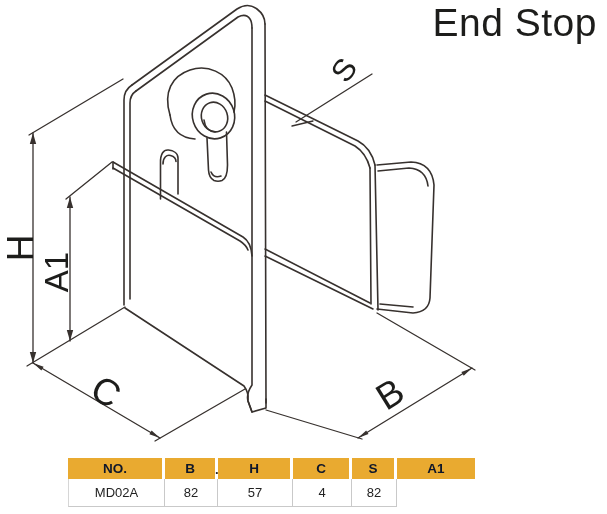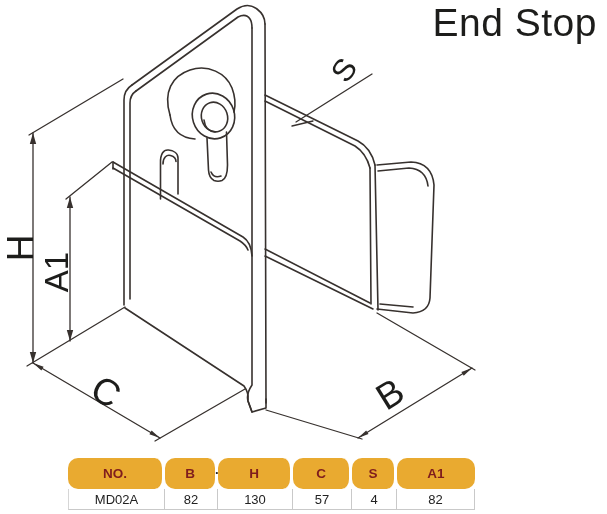--- a/index.html
+++ b/index.html
@@ -14,28 +14,27 @@
   }
   .drawing-svg{position:absolute;left:0;top:0;}
   .part-line{fill:none;stroke:#37312e;stroke-width:1.6;stroke-linecap:round;stroke-linejoin:round;}
   .part-fill{fill:#ffffff;stroke:none;}
   .dim-line{fill:none;stroke:#37312e;stroke-width:1.3;stroke-linecap:round;}
   .dim-arrow{fill:#37312e;stroke:none;}
   .dim-text{fill:#1d1d1b;font-family:"Liberation Sans",sans-serif;}
   .spec-table{position:absolute;left:68px;top:458px;width:407px;}
   .trow{display:grid;grid-template-columns:97px 53px 75px 59px 45px 78px;}
   .hcell{
-    box-sizing:border-box;height:31px;background:#E9AA30;color:#7f1d1d;
+    box-sizing:border-box;height:21px;background:#E9AA30;color:#0f172a;
     font-weight:bold;font-size:13.5px;display:flex;align-items:center;justify-content:center;
     border-right:3px solid #ffffff;
-    border-radius:10px;
   }
   .hcell:last-child{border-right:none;}
   .dcell{
-    box-sizing:border-box;height:21px;background:#ffffff;color:#222222;
+    box-sizing:border-box;height:28px;background:#ffffff;color:#222222;
     font-size:13px;display:flex;align-items:center;justify-content:center;
     border-right:1px solid #c9c9c9;border-bottom:1px solid #c9c9c9;
   }
   .dcell:first-child{border-left:1px solid #d6d6d6;}
   .stray-dot{position:absolute;left:215px;top:462px;font-size:13px;font-weight:bold;color:#26211c;}
 </style>
 </head>
 <body>
 
 <div class="canvas">
@@ -131,21 +130,20 @@
       <div class="hcell">NO.</div>
       <div class="hcell">B</div>
       <div class="hcell">H</div>
       <div class="hcell">C</div>
       <div class="hcell">S</div>
       <div class="hcell">A1</div>
     </div>
     <div class="trow">
       <div class="dcell">MD02A</div>
       <div class="dcell">82</div>
-      <div class="dcell">130</div>
       <div class="dcell">57</div>
       <div class="dcell">4</div>
       <div class="dcell">82</div>
     </div>
   </div>
   <div class="stray-dot">.</div>
 
 </div>
 
 </body></html>

